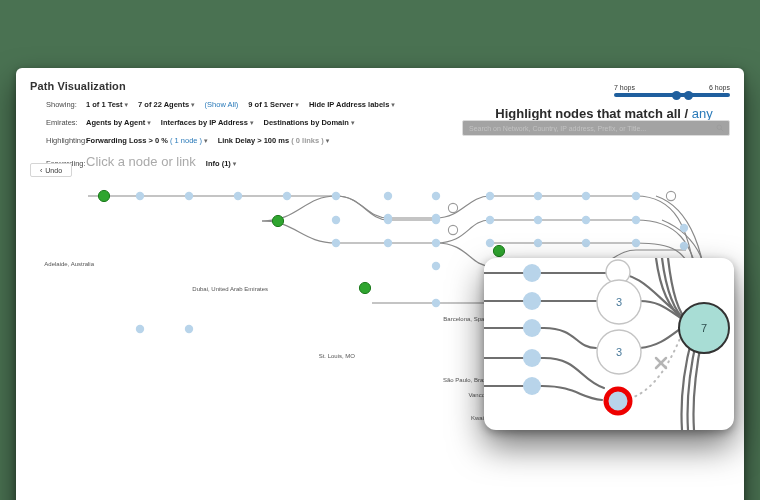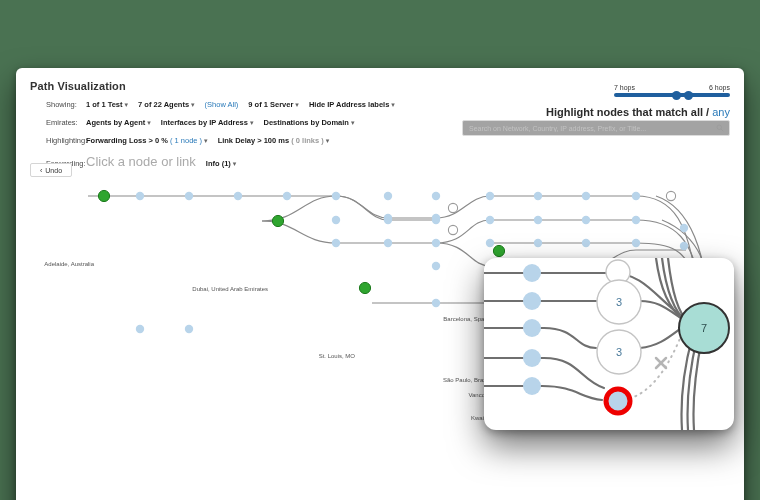--- a/index.html
+++ b/index.html
@@ -46,21 +46,21 @@
   .hop-slider-wrap { position: absolute; right: 14px; top: 16px; width: 116px; }
   .hop-labels { display: flex; justify-content: space-between; font-size: 7px; color: #333; margin-bottom: 2px; }
   .hop-track { position: relative; height: 4px; background: #1f5f9e; border-radius: 2px; }
   .hop-handle {
     position: absolute; top: -2.5px; width: 9px; height: 9px;
     border-radius: 50%; background: #1f5f9e;
   }
   .hop-handle.a { left: 50%; }
   .hop-handle.b { left: 60%; }
 
-  .hl-title { position: absolute; right: 14px; top: 38px; width: 268px; font-size: 11px; font-weight: bold; color: #2b2b2b; text-align: right; }
+  .hl-title { position: absolute; right: 6px; top: 38px; width: 268px; font-size: 13px; font-weight: bold; color: #2b2b2b; text-align: center; }
   .hl-title .any { color: #2a7ab9; font-weight: normal; }
   .search-box {
     position: absolute; right: 14px; top: 52px;
     width: 268px; height: 16px;
     border: 1px solid #dcdcdc; background: #a3a3a3; border-radius: 2px;
   }
   .search-box input {
     position: absolute; left: 6px; top: 0; height: 14px; width: 240px;
     border: 0; outline: 0; font-size: 7px; color: #333;
     font-family: "Liberation Sans", sans-serif; background: transparent;

